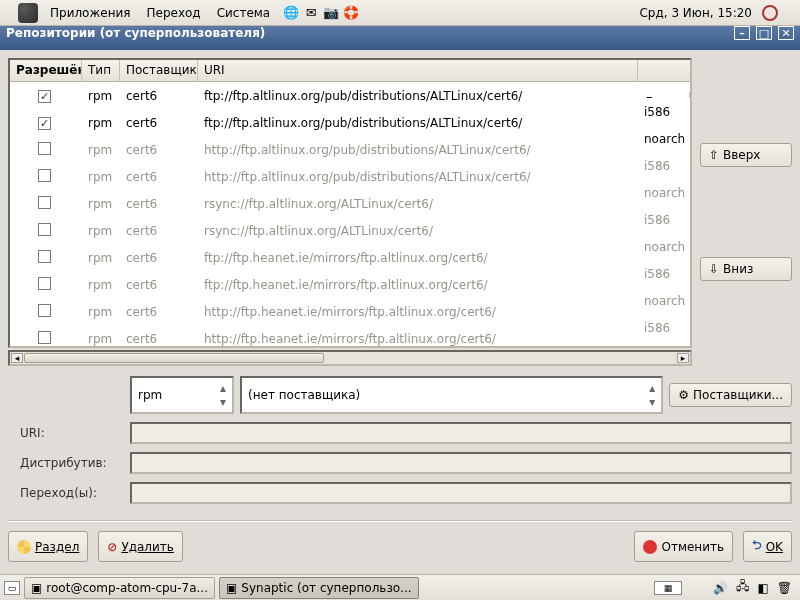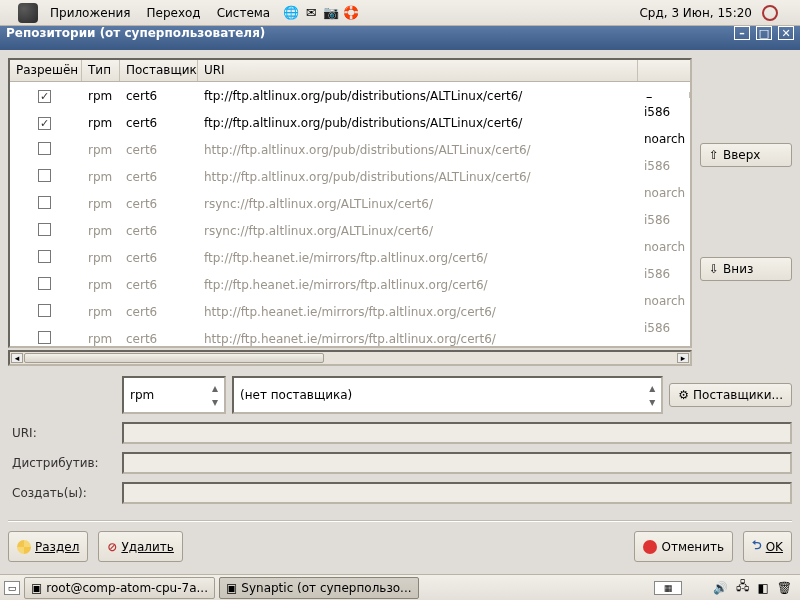--- a/index.html
+++ b/index.html
@@ -20,39 +20,39 @@
 .titlebar .wbtn { width:16px; height:14px; border:1px solid #fff; color:#fff; font-size:11px; display:flex; align-items:center; justify-content:center; cursor:pointer; }
 
 
 .client { padding: 8px; height: calc(600px - 26px - 24px - 26px); display:flex; flex-direction:column; }
 
 
 .table-wrap { display:flex; gap:8px; }
 .table-box { flex:1; border:2px inset #bcb6aa; background:#fff; height:290px; overflow:hidden; position:relative; }
 .thead { display:flex; background:linear-gradient(#f5f2ec,#e6e2d9); border-bottom:1px solid #b9b3a8; height:22px; }
 .th { padding:3px 6px; border-right:1px solid #c6c0b5; white-space:nowrap; overflow:hidden; cursor:pointer; }
-.c-en { width:72px; } .c-ty { width:38px; } .c-ve { width:78px; } .c-uri { flex:1; } .c-di { width:52px;margin-top:32px; }
+.c-en { width:72px;font-weight:bold; } .c-ty { width:38px; } .c-ve { width:78px; } .c-uri { flex:1; } .c-di { width:52px;margin-top:32px; }
 .tbody { overflow-y:auto; overflow-x:hidden; height:calc(100% - 22px); }
 .tr { display:flex; height:27px; align-items:center; }
 .tr.disabled { color:#9a948a; }
 .td { padding:3px 6px; white-space:nowrap; overflow:hidden; }
 .chk { width:13px; height:13px; border:1px solid #777; background:#fff; display:inline-flex; align-items:center; justify-content:center; font-size:11px; color:#333; margin-left:22px; }
 
 .side-btns { width:92px; display:flex; flex-direction:column; justify-content:space-around; padding:40px 0; }
 .btn { background:linear-gradient(#f4f1ea,#e5e1d8); border:1px solid #a49e92; border-radius:3px; padding:4px 8px; cursor:pointer; display:inline-flex; align-items:center; gap:4px; white-space:nowrap; }
 
 .hscroll { height:16px; border:2px inset #bcb6aa; background:#e7e3da; margin-top:2px; position:relative; }
 .hscroll .thumb { position:absolute; left:14px; top:1px; width:300px; height:10px; background:linear-gradient(#f4f1ea,#d9d5cc); border:1px solid #a49e92; border-radius:2px; }
 .hscroll .arr { position:absolute; top:1px; width:12px; height:10px; background:#eee; border:1px solid #a49e92; display:flex; align-items:center; justify-content:center; font-size:9px; }
 .hscroll .arr.l { left:1px; } .hscroll .arr.r { right:1px; }
 
 
 .form { margin-top:10px; }
 .form-row { display:flex; align-items:center; gap:6px; margin-bottom:8px; }
-.form-row label { width:108px; text-align:left; padding-left:4px; color:#333; }
+.form-row label { width:108px; text-align:left; padding-left:4px; color:#333;margin-left:8px; }
 .combo { flex:0 0 104px; border:2px inset #bcb6aa; background:#fff; padding:3px 6px; display:flex; align-items:center; }
 .combo.wide { flex:1;justify-content:center; }
 .combo .spin { margin-left:auto; display:flex; flex-direction:column; font-size:7px; color:#666; }
 .entry { flex:1; border:2px inset #bcb6aa; background:#efece5; height:22px; padding:2px 4px; }
 
 .sep { height:1px; background:#c0bab0; margin:8px 0; box-shadow:0 1px 0 #fff; }
 
 .bottom-btns { display:flex; gap:10px; padding:2px 0; }
 .bottom-btns .spacer { flex:1; }
 .bicon { width:14px; height:14px; display:inline-block; }
@@ -224,21 +224,21 @@
     </div>
     <div class="form-row">
       <label>URI:</label>
       <input class="entry" style="">
     </div>
     <div class="form-row">
       <label>Дистрибутив:</label>
       <input class="entry" style="">
     </div>
     <div class="form-row">
-      <label>Создать(ы):</label>
+      <label>Переход(ы):</label>
       <input class="entry" style="">
     </div>
   </div>
 
   <div class="sep"></div>
 
   <div class="bottom-btns">
     <button class="btn">
         <span class="bicon new"></span>
         <span style="text-decoration:underline">Раздел</span>

